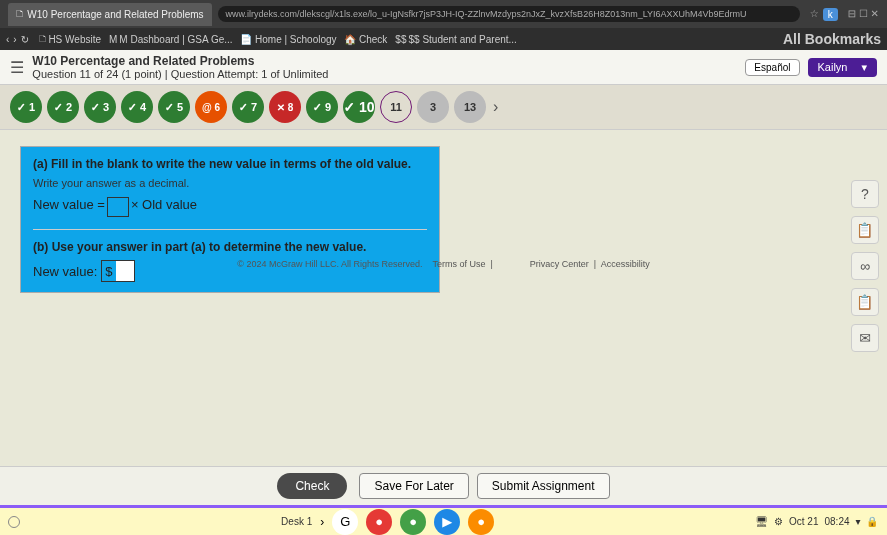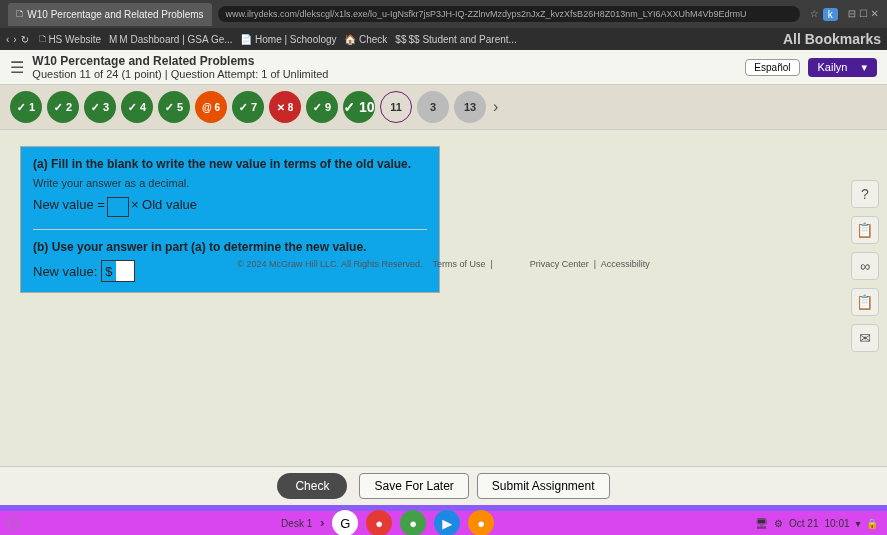--- a/index.html
+++ b/index.html
@@ -269,27 +269,27 @@
       text-align: center;
       position: absolute;
       bottom: 34px;
       left: 50%;
       transform: translateX(-50%);
       white-space: nowrap;
     }
 
     
     .taskbar {
-      background: #d946ef;
+      background: #fef9c3;
       height: 30px;
       display: flex;
       align-items: center;
       padding: 0 8px;
       gap: 6px;
-      border-top: 6px solid #8b5cf6;
+      border-top: 3px solid #8b5cf6;
     }
     .taskbar-circle {
       width: 12px;
       height: 12px;
       border-radius: 50%;
       border: 1px solid #888;
       cursor: pointer;
     }
     .taskbar-center {
       flex: 1;
@@ -450,17 +450,17 @@
     <div class="taskbar-item" style="background:#fff;font-size:13px;">G</div>
     <div class="taskbar-item" style="background:#e53935;font-size:13px;color:#fff;">●</div>
     <div class="taskbar-item" style="background:#43a047;font-size:13px;color:#fff;">●</div>
     <div class="taskbar-item" style="background:#1e88e5;font-size:13px;color:#fff;">▶</div>
     <div class="taskbar-item" style="background:#fb8c00;font-size:13px;color:#fff;">●</div>
   </div>
   <div class="taskbar-right">
     <span>🖥</span>
     <span>⚙</span>
     <span>Oct 21</span>
-    <span>10:01</span>
+    <span>08:24</span>
     <span>▾</span>
     <span>🔒</span>
   </div>
 </div>
 
 </body></html>

